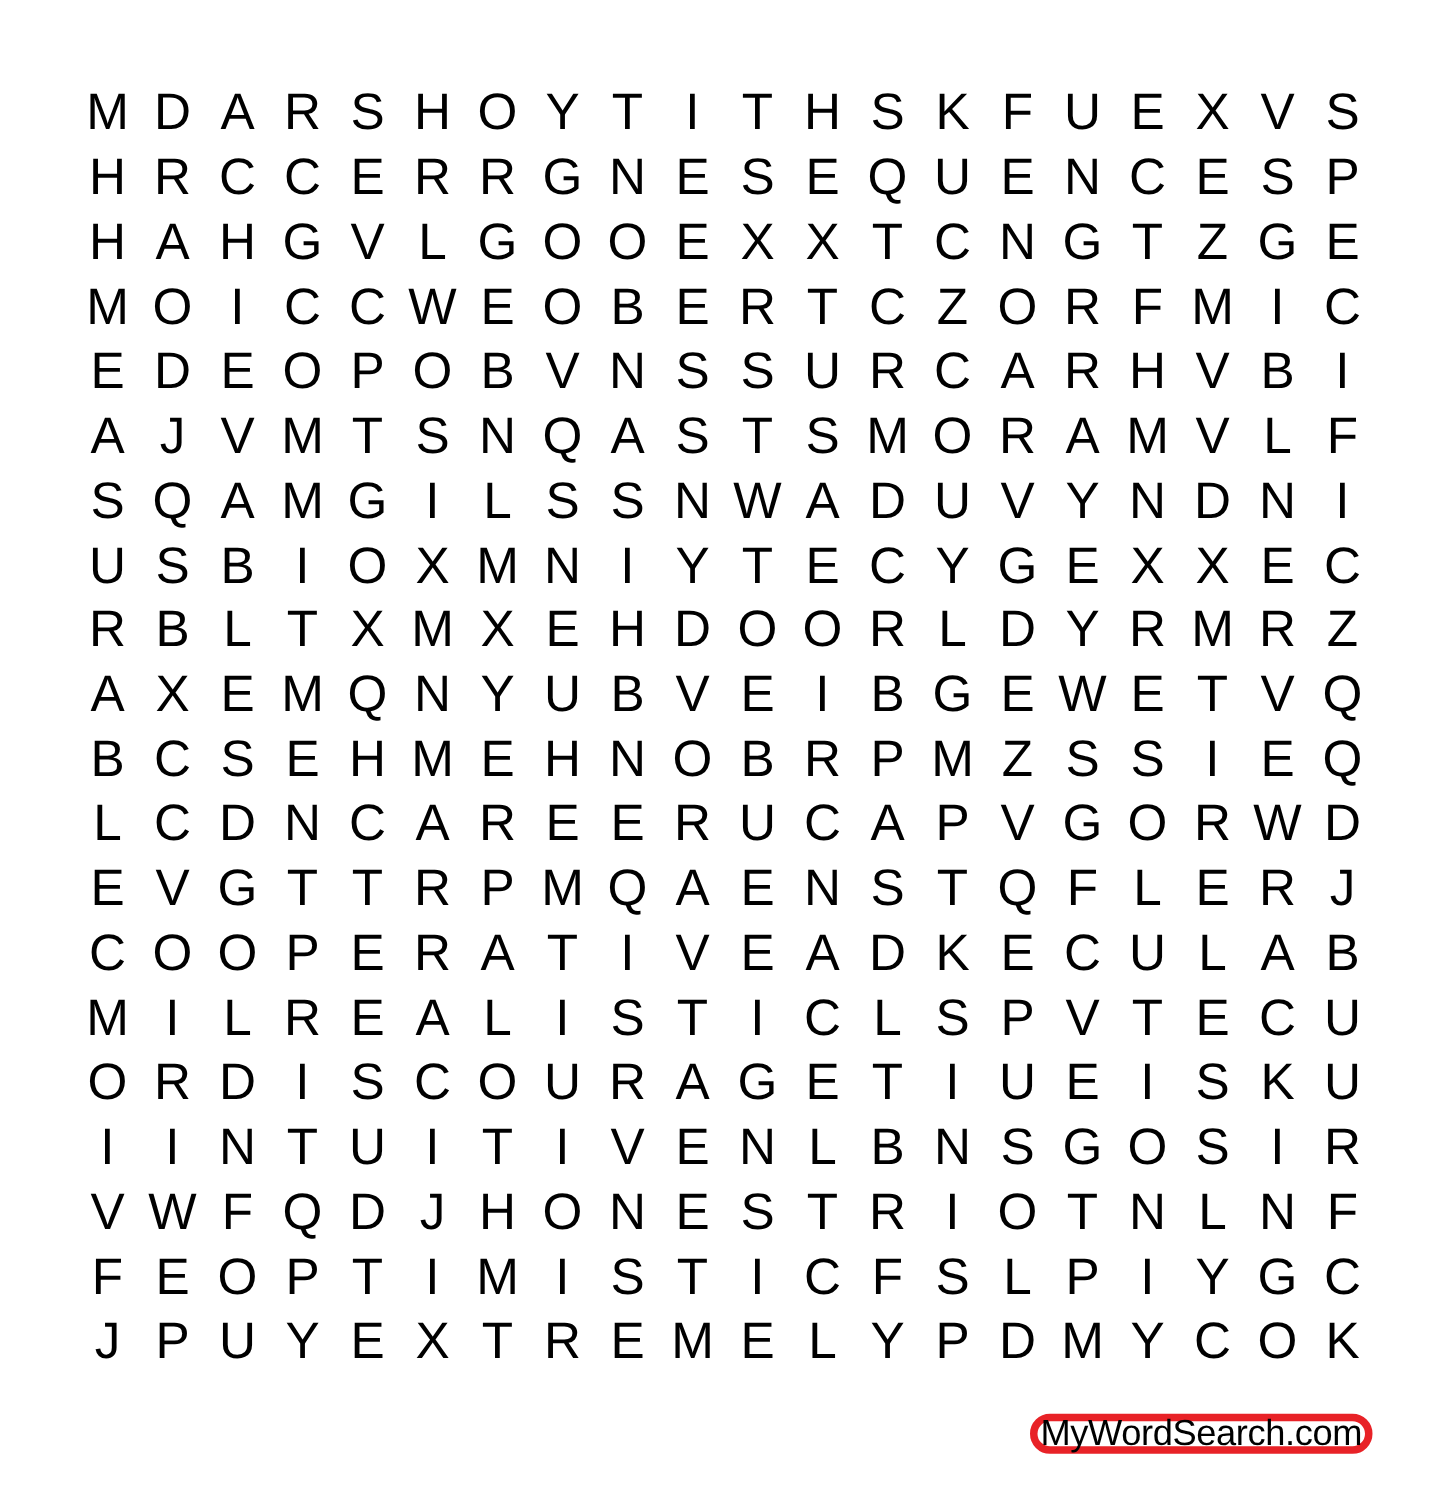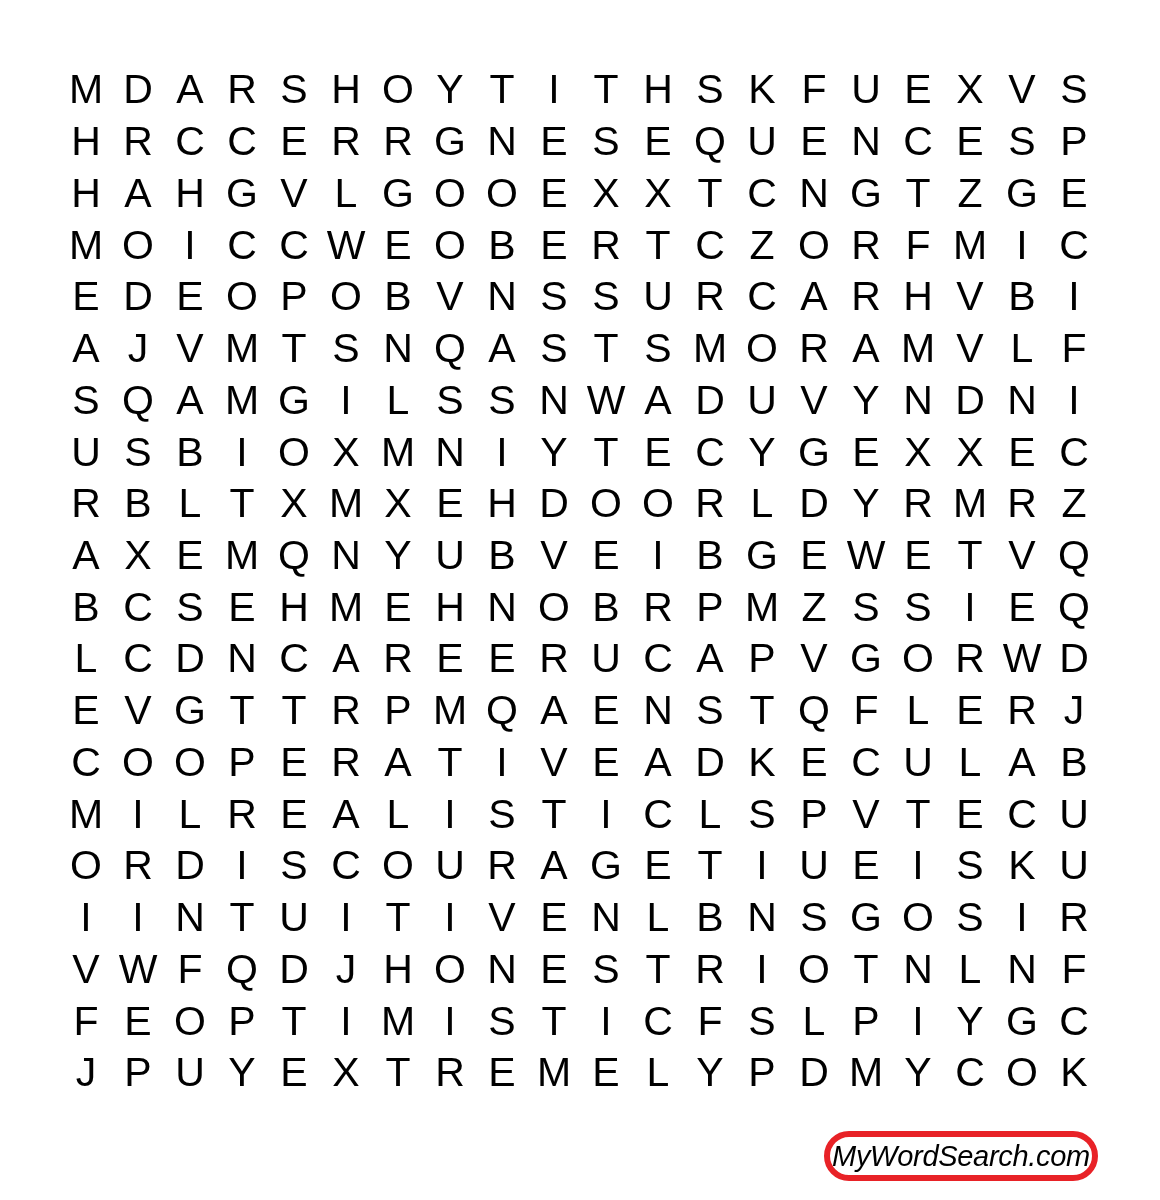--- a/index.html
+++ b/index.html
@@ -32,28 +32,27 @@
     line-height: 1;
     color: #000000;
     user-select: none;
     cursor: default;
   }
   .logo-badge {
     position: absolute;
     left: 824px;
     top: 1131px;
     width: 274px;
-    height: 50px;
+    height: 32px;
     border: 6px solid #e82227;
     border-radius: 25px;
     background: #ffffff;
     display: flex;
     align-items: center;
     justify-content: center;
-    font-style: italic;
   }
   .logo-text {
     font-size: 29px;
     letter-spacing: -0.3px;
     color: #000000;
     white-space: nowrap;
   }
 </style>
 </head>
 <body>

